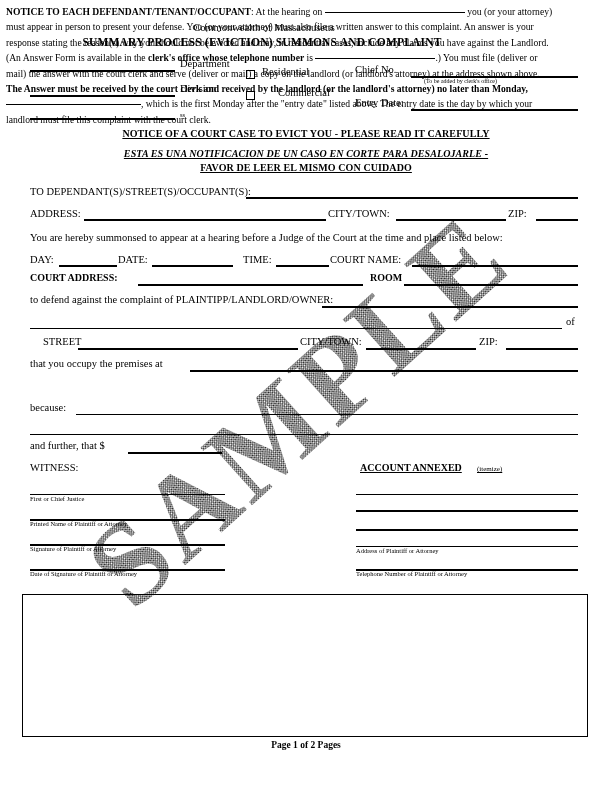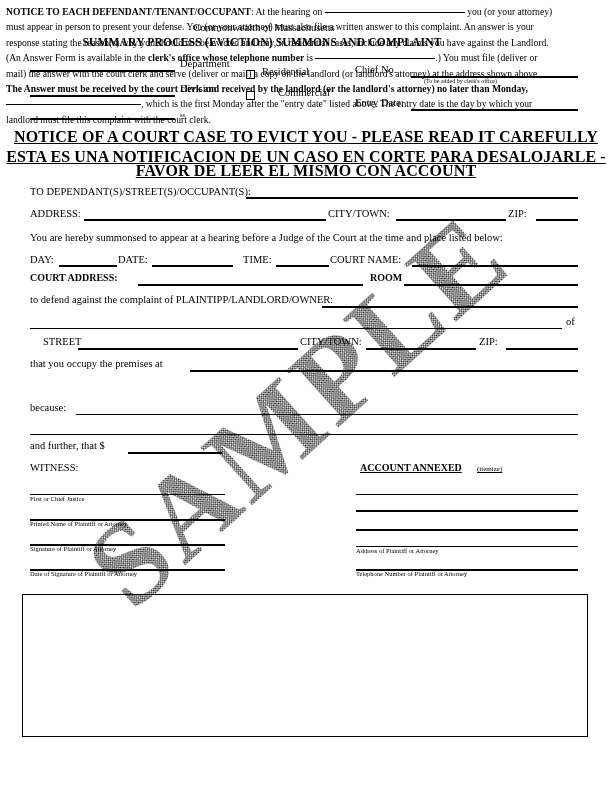--- a/index.html
+++ b/index.html
@@ -35,21 +35,21 @@
     font-size: 118px;
     letter-spacing: 4px;
   }
 
   
   .t { position: absolute; white-space: nowrap; z-index: 10; }
   .c { position: absolute; text-align: center; z-index: 10; }
 
   .title-sm { font-size: 10.5px; }
   .title-bd { font-size: 11.5px; font-weight: bold; letter-spacing: .2px; }
-  .hd-ul { font-size: 16px; font-weight: bold; text-decoration: underline; letter-spacing: .1px; }
+  .hd-ul { font-size: 10px; font-weight: bold; text-decoration: underline; letter-spacing: .1px; }
   .body  { font-size: 10.5px; }
   .body-b{ font-size: 10px; font-weight: bold; }
   .tiny  { font-size: 6.5px; }
   .tiny2 { font-size: 6px; }
   .mini  { font-size: 7px; }
 
   
   .rule {
     position: absolute;
     background: #000000;
@@ -144,22 +144,22 @@
   <div class="t body" style="left:278px;top:87px;">Commercial</div>
 
   <div class="t body" style="left:355px;top:64px;">Chief No.</div>
   <div class="rule thick" style="left:411px;top:76px;width:167px;"></div>
   <div class="t tiny2" style="left:424px;top:78px;">(To be added by clerk's office)</div>
 
   <div class="t body" style="left:355px;top:97px;">Entry Date:</div>
   <div class="rule thick" style="left:411px;top:109px;width:167px;"></div>
 
   <div class="c hd-ul" style="left:0;top:128px;width:612px;">NOTICE OF A COURT CASE TO EVICT YOU - PLEASE READ IT  CAREFULLY</div>
-  <div class="c hd-ul" style="left:0;top:148px;width:612px;">ESTA ES UNA NOTIFICACION DE UN CASO EN CORTE PARA DESALOJARLE -</div>
-  <div class="c hd-ul" style="left:0;top:162px;width:612px;">FAVOR DE LEER EL MISMO CON ACCOUNT</div>
+  <div class="c hd-ul" style="left:0;top:148px;width:612px;font-style:italic;">ESTA ES UNA NOTIFICACION DE UN CASO EN CORTE PARA DESALOJARLE -</div>
+  <div class="c hd-ul" style="left:0;top:162px;width:612px;">FAVOR DE LEER EL MISMO CON CUIDADO</div>
 
   <div class="t body" style="left:30px;top:186px;">TO DEPENDANT(S)/STREET(S)/OCCUPANT(S):</div>
   <div class="rule thick" style="left:246px;top:197px;width:332px;"></div>
 
   <div class="t body" style="left:30px;top:208px;">ADDRESS:</div>
   <div class="rule thick" style="left:84px;top:219px;width:242px;"></div>
   <div class="t body" style="left:328px;top:208px;">CITY/TOWN:</div>
   <div class="rule thick" style="left:396px;top:219px;width:110px;"></div>
   <div class="t body" style="left:508px;top:208px;">ZIP:</div>
   <div class="rule thick" style="left:536px;top:219px;width:42px;"></div>
@@ -228,14 +228,15 @@
   <div class="t tiny" style="left:356px;top:547px;">Address of Plaintiff or Attorney</div>
 
   <div class="rule thick" style="left:356px;top:569px;width:222px;"></div>
   <div class="t tiny" style="left:356px;top:570px;">Telephone Number of Plaintiff or Attorney</div>
 
   <div id="notice-box"></div>
   <div id="notice-text">
     <b>NOTICE TO EACH DEFENDANT/TENANT/OCCUPANT</b><span>: At the hearing on </span><span class="inline-rule" style="width:140px;"></span><span> you (or your attorney) must appear in person to present your defense.  You (or your attorney) must also file a written answer to this complaint.  An answer is your response stating the reason(s) why you should not be evicted and may, in residential cases,  include any claims you have against the Landlord.  (An Answer Form  is available in the </span><b>clerk's office whose telephone number</b><span>  is </span><span class="inline-rule" style="width:120px;"></span><span>.)  You must file (deliver or mail) the answer with the court clerk and serve (deliver or mail) a copy on the landlord (or landlord's attorney) at the address shown above.  </span><b>The Answer must be received by the court clerk and received by the landlord (or the landlord's attorney) no later than Monday,</b><span class="inline-rule" style="width:135px;"></span><span>, which is the first Monday after the "entry date" listed above.  The entry date is the day by which your landlord must file this complaint with the court clerk.</span>
   </div>
 
+  <div id="footer">Page 1 of 2 Pages</div>
 
 </div>
 
 </body></html>

